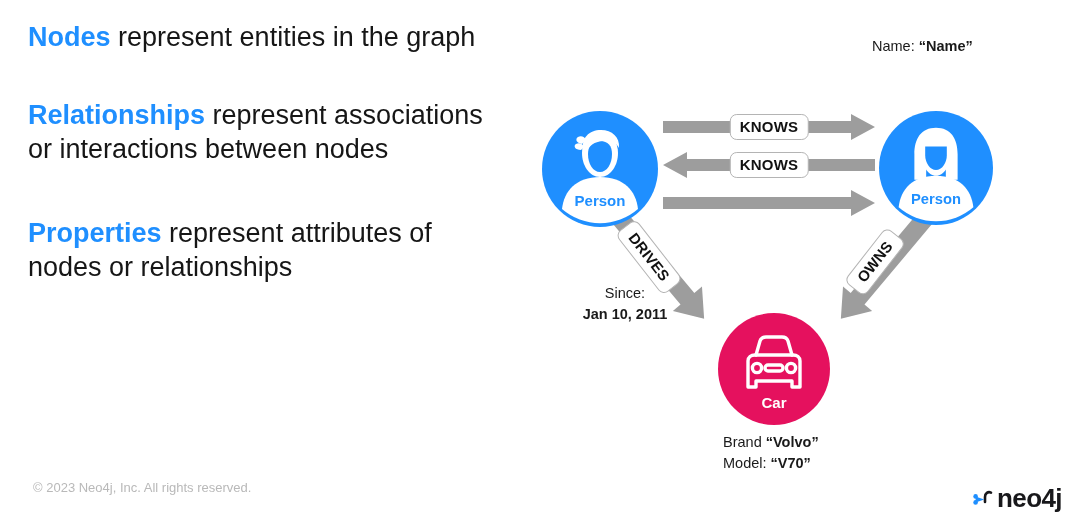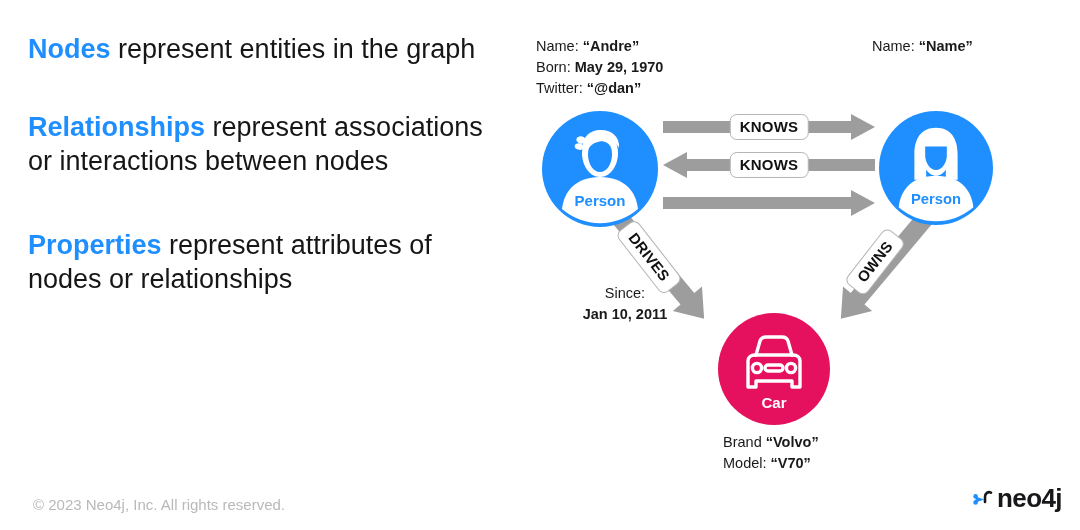--- a/index.html
+++ b/index.html
@@ -15,21 +15,20 @@
     font-family: "Liberation Sans", sans-serif;
     color: #1a1a1a;
   }
 
   
   .bullets {
     position: absolute;
     left: 28px;
     top: 20px;
     width: 470px;
-    margin-top: 12px;
   }
   .bullet {
     font-size: 27px;
     line-height: 1.26;
     color: #161616;
     margin-bottom: 44px;
   }
   .bullet:nth-child(2) { margin-bottom: 50px; }
   .bullet .kw {
     color: #1f8fff;
@@ -117,22 +116,22 @@
   .diag-label-owns {
     left: 875px;
     top: 262px;
     transform: translate(-50%, -50%) rotate(-52deg);
   }
 
   
   .footer-copy {
     position: absolute;
     left: 33px;
-    bottom: 17px;
-    font-size: 15px;
+    bottom: 35px;
+    font-size: 13px;
     color: #b9b9b9;
   }
   .logo {
     position: absolute;
     right: 18px;
     bottom: 19px;
     display: flex;
     align-items: center;
     gap: 2px;
   }
@@ -158,34 +157,20 @@
   </div>
 
   <div class="bullet">
     <span class="kw">Properties</span><span> represent attributes of nodes or relationships</span>
   </div>
 
 </div>
 
 <div class="diagram">
 
-  <div class="props props-andre">
-    <div>
-      <span>Name:</span>
-      <b>“Andre”</b>
-    </div>
-    <div>
-      <span>Born:</span>
-      <b>May 29, 1970</b>
-    </div>
-    <div>
-      <span>Twitter:</span>
-      <b>“@dan”</b>
-    </div>
-  </div>
 
   <div class="props props-mica">
     <div>
       <span>Name:</span>
       <b>“Name”</b>
     </div>
   </div>
 
   <div class="props props-since">
     <div>

